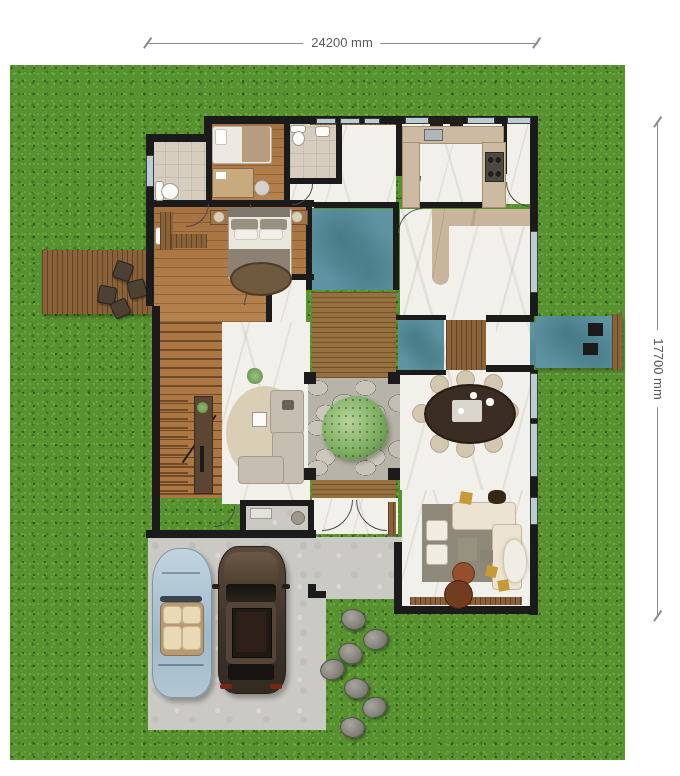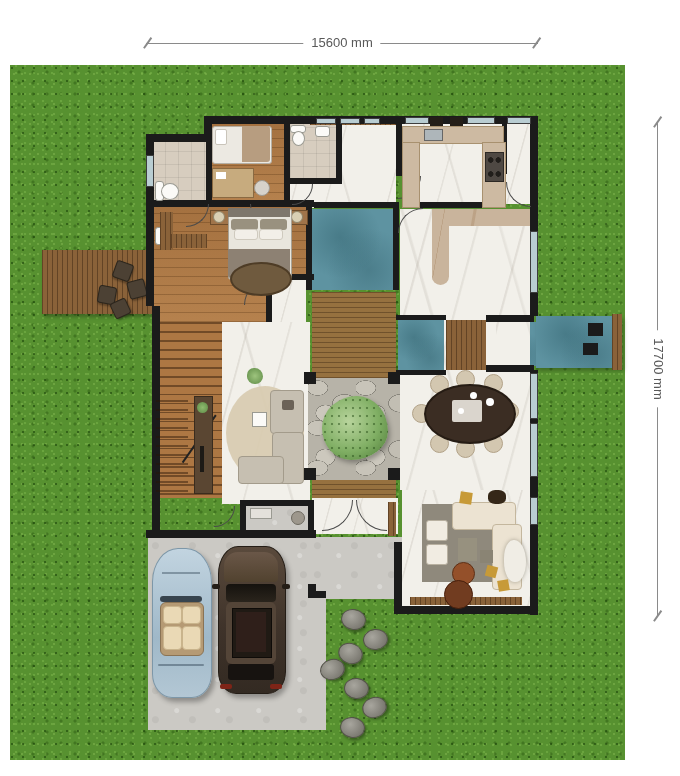--- a/index.html
+++ b/index.html
@@ -290,21 +290,21 @@
   <div class="abs" style="left:228px;top:664px;width:46px;height:16px;background:#171310;border-radius:3px;"></div>
   <div class="abs" style="left:220px;top:684px;width:12px;height:5px;background:#7e2417;border-radius:2px;"></div>
   <div class="abs" style="left:270px;top:684px;width:12px;height:5px;background:#7e2417;border-radius:2px;"></div>
   <div class="abs" style="left:212px;top:584px;width:8px;height:5px;background:#241d16;border-radius:2px;"></div>
   <div class="abs" style="left:282px;top:584px;width:8px;height:5px;background:#241d16;border-radius:2px;"></div>
 
   <div class="abs" style="left:146px;top:34px;width:392px;height:20px;">
     <div class="abs" style="left:0;top:9px;width:392px;height:1px;background:var(--dim_line,#8a8a8a);"></div>
     <div class="tick" style="left:-5px;top:8px;"></div>
     <div class="tick" style="right:-5px;top:8px;"></div>
-    <div class="abs dim-label" style="left:50%;top:1px;transform:translateX(-50%);">15600 mm</div>
+    <div class="abs dim-label" style="left:50%;top:1px;transform:translateX(-50%);">24200 mm</div>
   </div>
   <div class="abs" style="left:648px;top:123px;width:20px;height:492px;">
     <div class="abs" style="left:9px;top:0;width:1px;height:492px;background:var(--dim_line,#8a8a8a);"></div>
     <div class="tick" style="left:3px;top:-2px;"></div>
     <div class="tick" style="left:3px;bottom:-2px;"></div>
     <div class="abs dim-label" style="left:50%;top:50%;transform:translate(-50%,-50%) rotate(90deg);">17700 mm</div>
   </div>
 
 </div>
 

